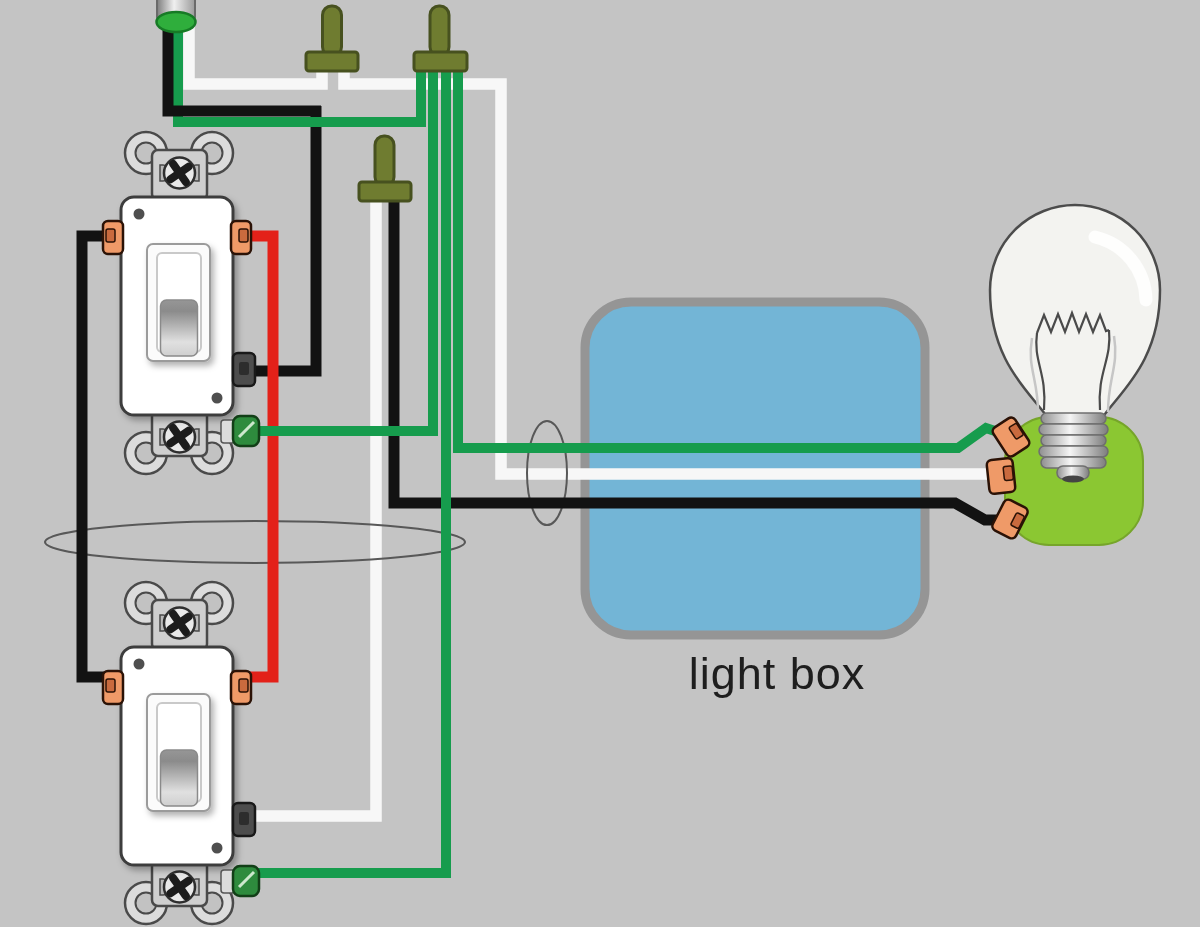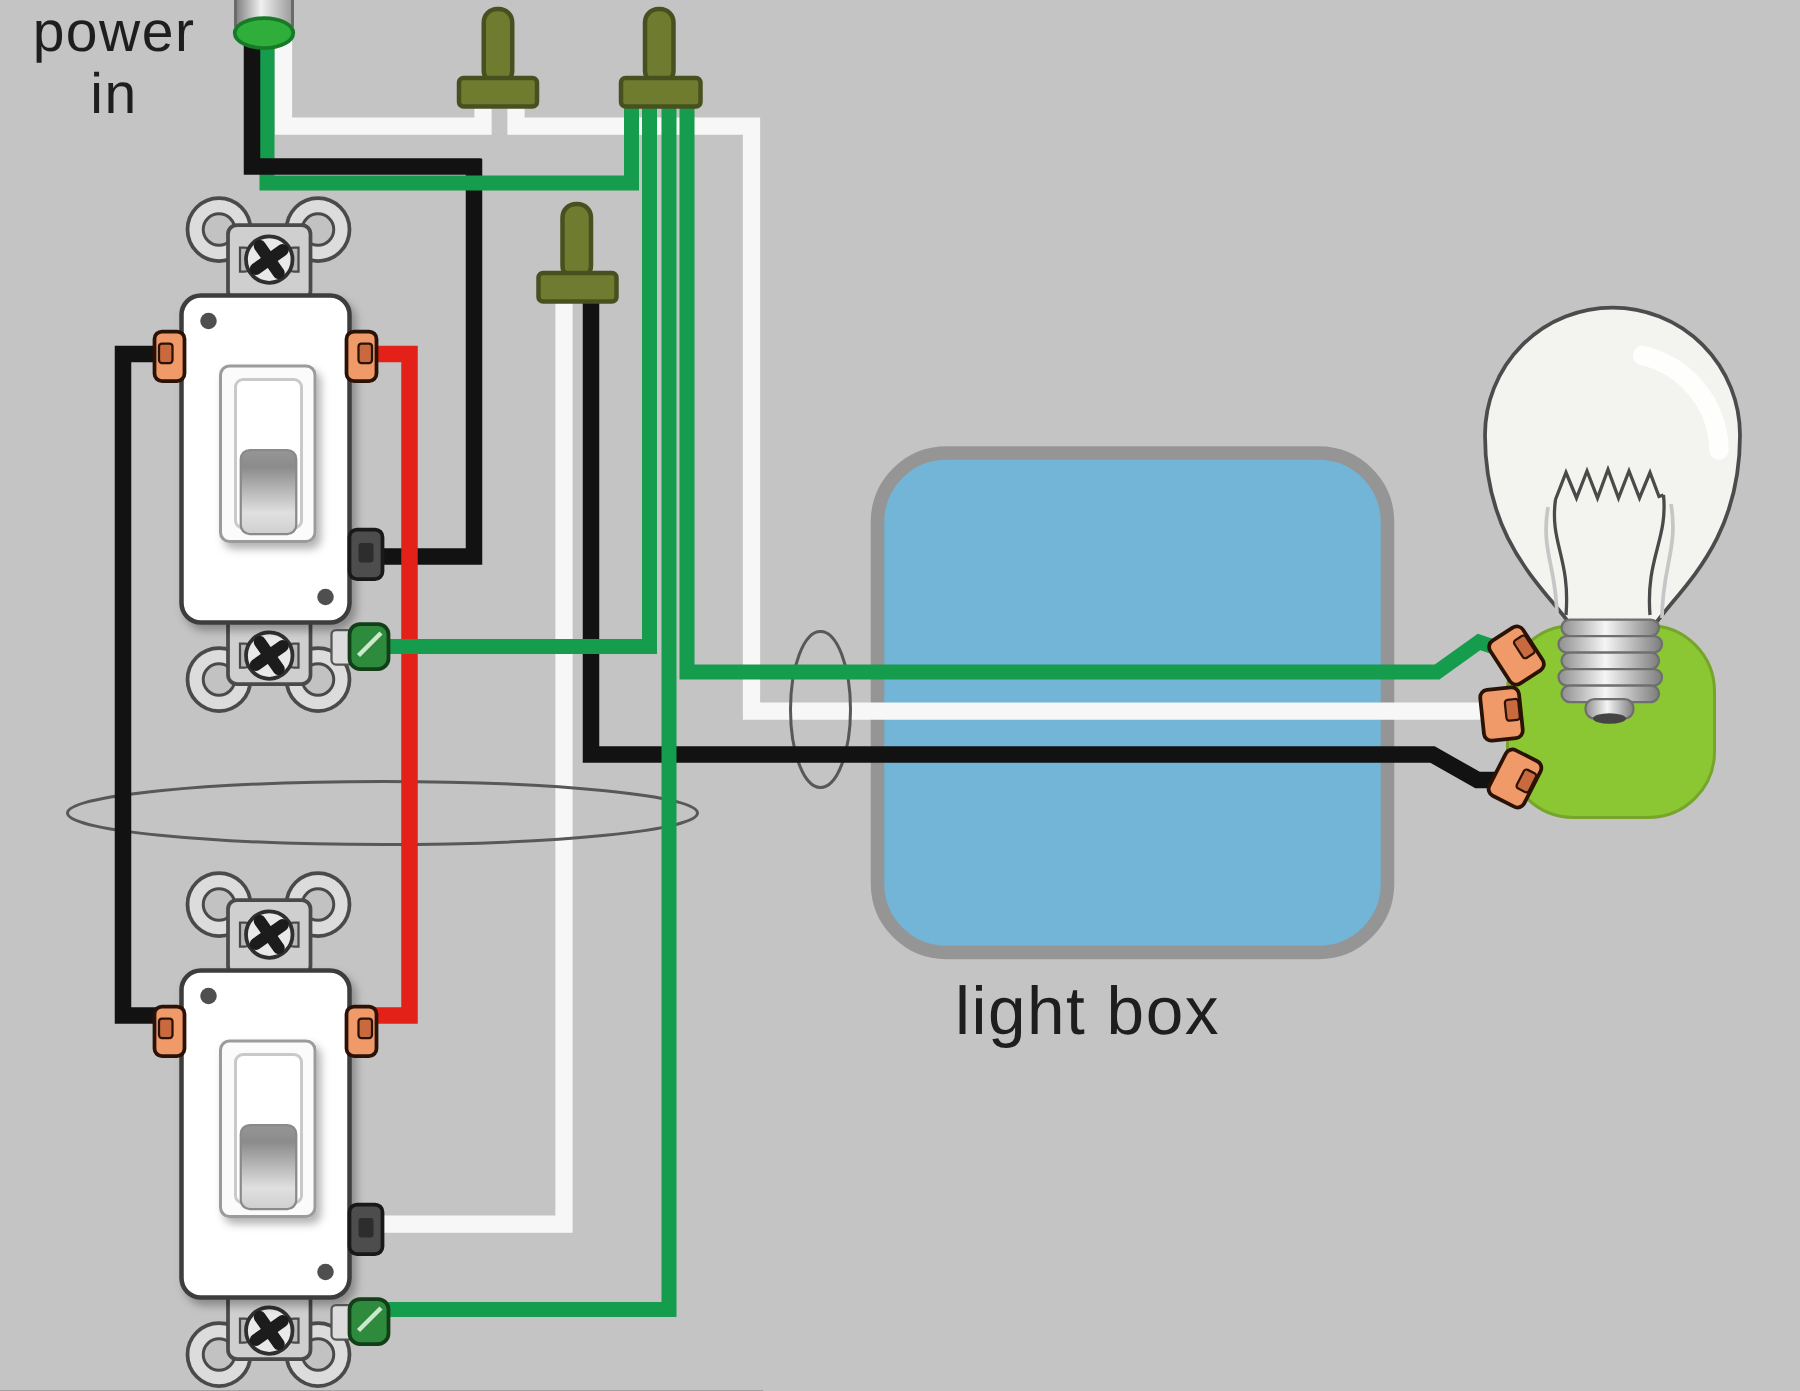--- a/index.html
+++ b/index.html
@@ -2,21 +2,21 @@
 <html style="--background: #c4c4c4; --label-text: #1e1e1e; --wire-black: #121212; --wire-white: #f7f7f7; --wire-red: #e32119; --wire-green: #169c4d; --wire-nut: #6f7c30; --wire-nut-outline: #47511f; --light-box-fill: #73b5d6; --light-box-border: #959595; --socket-green: #8bc732; --terminal-orange: #ef9a68;"><head>
 <meta charset="utf-8">
 <style>
   html,body{margin:0;padding:0;background:#888;}
   .stage{position:relative;width:1200px;height:927px;overflow:hidden;
          background:var(--background,#c4c4c4);
          font-family:"Liberation Sans",sans-serif;}
   .stage svg{position:absolute;left:0;top:0;}
   .label{position:absolute;color:var(--label-text,#1e1e1e);}
   .power-in{left:8px;top:2px;width:136px;text-align:center;font-size:38px;line-height:1.08;letter-spacing:1px;}
-  .light-box-label{left:552px;top:648px;width:346px;text-align:center;font-size:45px;letter-spacing:1px;}
+  .light-box-label{left:604px;top:648px;width:346px;text-align:center;font-size:45px;letter-spacing:1px;}
 
   .wire{fill:none;stroke-linejoin:miter;stroke-linecap:butt;}
   .w-black{stroke:var(--wire-black,#121212);stroke-width:11;}
   .w-white{stroke:var(--wire-white,#f7f7f7);stroke-width:11.5;}
   .w-red{stroke:var(--wire-red,#e32119);stroke-width:11;}
   .w-green{stroke:var(--wire-green,#169c4d);stroke-width:10;}
   .cable-ellipse{fill:none;stroke:#585858;stroke-width:2;}
   .lightbox{fill:var(--light-box-fill,#73b5d6);stroke:var(--light-box-border,#959595);stroke-width:9;}
   .nut{fill:var(--wire-nut,#6f7c30);stroke:var(--wire-nut-outline,#47511f);stroke-width:3;}
   .conduit{fill:url(#conduitGrad);stroke:#6a6a6a;stroke-width:2;}
@@ -201,18 +201,14 @@
       <rect x="1039" y="424" width="69" height="11" rx="5.5"></rect>
       <rect x="1041" y="435" width="65" height="11" rx="5.5"></rect>
       <rect x="1039" y="446" width="69" height="11" rx="5.5"></rect>
       <rect x="1041" y="457" width="65" height="11" rx="5.5"></rect>
     </g>
     <rect class="tip" x="1057" y="466" width="32" height="13" rx="6"></rect>
     <ellipse cx="1073" cy="479" rx="11" ry="3.5" fill="#444"></ellipse>
   </g>
 </svg>
 
-<div class="label power-in">
-  <span>power</span><br>
-  <span>in</span>
-</div>
 <div class="label light-box-label">light box</div>
 </div>
 
 </body></html>

